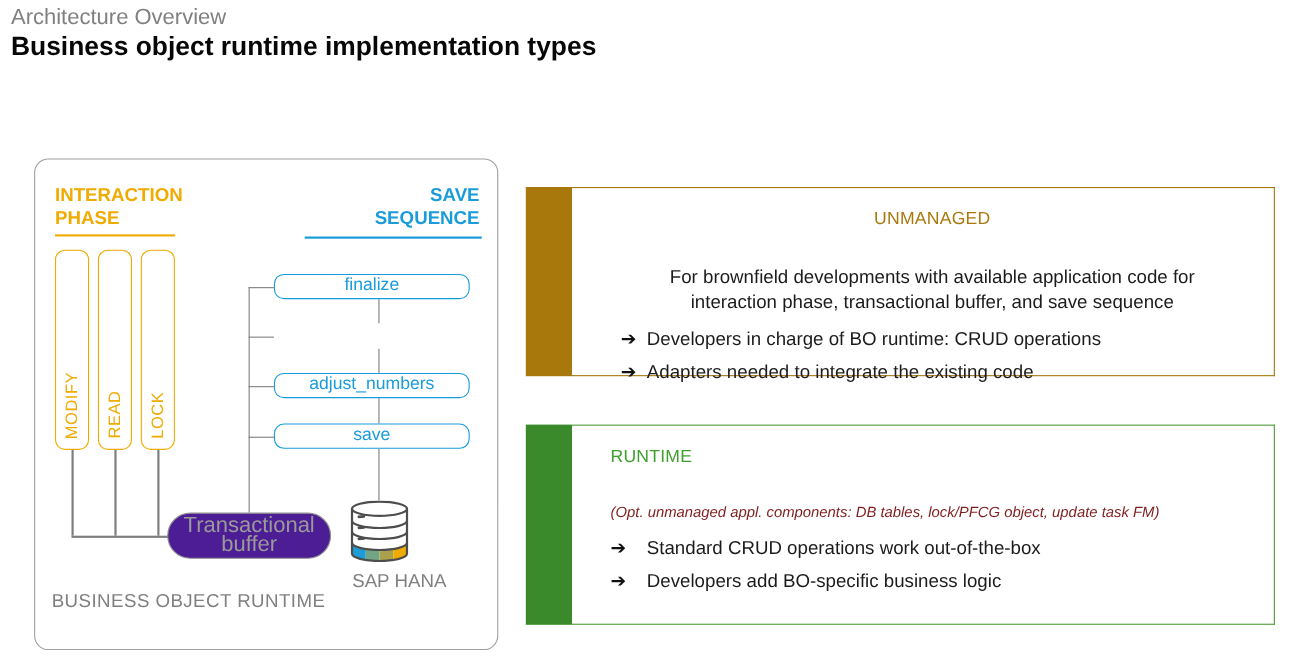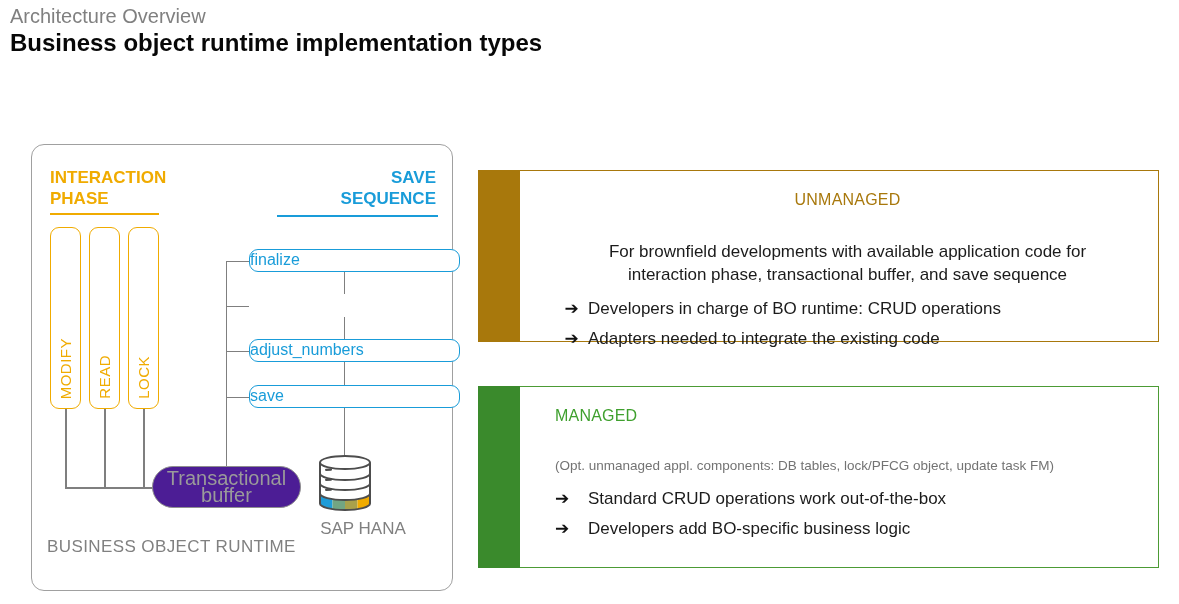--- a/index.html
+++ b/index.html
@@ -44,23 +44,23 @@
   .stem-1 { left:33px; } .stem-2 { left:72px; } .stem-3 { left:111px; }
   .hline-buffer { left:33px; top:342px; width:88px; height:1.5px; }
   .spine { left:193.5px; top:116px; width:1.5px; height:205px; }
   .stub { left:194px; width:23px; height:1.5px; }
   .stub-1 { top:115.5px; } .stub-2 { top:160.5px; } .stub-3 { top:205.5px; } .stub-4 { top:251.5px; }
   .vconn { left:311.5px; width:1.5px; }
   .vconn-1 { top:127px; height:22px; } .vconn-2 { top:172px; height:22px; }
   .vconn-3 { top:217px; height:23px; } .vconn-4 { top:263px; height:47px; }
 
   .step-box {
-    left:217px; width:211px; height:23px;
+    left:217px; width:178px; height:23px;
     border:1.5px solid var(--blue,#199CD9); border-radius:9px; background:#fff;
-    color:var(--blue,#199CD9); font-size:16px; line-height:20px; 
+    color:var(--blue,#199CD9); font-size:16px; line-height:20px; text-align:center;
   }
   .step-1 { top:104px; } .step-2 { top:149px; } .step-3 { top:194px; } .step-4 { top:240px; }
 
   .buffer-pill {
     left:120px; top:321px; width:149px; height:42px;
     border:1.5px solid #8f8f8f; border-radius:21px; background:#4c1d95;
     color:var(--buffer-gray,#9a9a9a); font-size:20px; line-height:17px;
     text-align:center; padding-top:3px; white-space:pre-line;
   }
   .db-icon { left:286px; top:310px; width:54px; height:56px; }
@@ -74,21 +74,21 @@
   .card-bar { width:42px; flex:0 0 42px; }
   .card-unmanaged .card-bar { background:var(--dark-gold,#A8780C); }
   .card-managed .card-bar { background:var(--green-bar,#3A8A2C); }
   .card-body { flex:1; background:#fff; padding:20px 18px 0 35px; }
   .card-unmanaged .card-body { border:1px solid var(--dark-gold,#A8780C); border-left:none;text-align:center; }
   .card-managed .card-body { border:1px solid var(--green-border,#4C9B35); border-left:none; }
   .card-title { font-size:16px; letter-spacing:0.2px; }
   .card-unmanaged .card-title { color:var(--dark-gold,#A8780C); }
   .card-managed .card-title { color:var(--green-text,#3FA02E); }
   .card-desc { margin-top:31px; font-size:17px; line-height:23px; color:#1b1b1b; }
-  .card-note { font-size:13.5px; line-height:20px; color:#737373; }
+  .card-note { font-size:13.5px; line-height:20px; color:#7f1d1d;font-style:italic; }
   .bullet { display:flex; align-items:flex-start; margin-top:11px; font-size:17px; line-height:23px; color:#1b1b1b; }
   .bullet + .bullet { margin-top:7px; }
   .bullet .arrow { flex:0 0 33px; font-size:17px; color:#111; }
 </style>
 </head>
 <body>
 
 <div class="abs eyebrow">Architecture Overview</div>
 <div class="abs page-title">Business object runtime implementation types</div>
 
@@ -175,21 +175,21 @@
     <div class="bullet">
       <span class="arrow">➔</span>
       <span>Adapters needed to integrate the existing code</span>
     </div>
   </div>
 </div>
 
 <div class="abs card card-managed">
   <div class="card-bar"></div>
   <div class="card-body">
-    <div class="card-title">MANAGED</div>
+    <div class="card-title">RUNTIME</div>
     <div class="card-desc">
       <div class="card-note">(Opt. unmanaged appl. components: DB tables, lock/PFCG object, update task FM)</div>
     </div>
     <div class="bullet">
       <span class="arrow">➔</span>
       <span>Standard CRUD operations work out-of-the-box</span>
     </div>
     <div class="bullet">
       <span class="arrow">➔</span>
       <span>Developers add BO-specific business logic</span>

